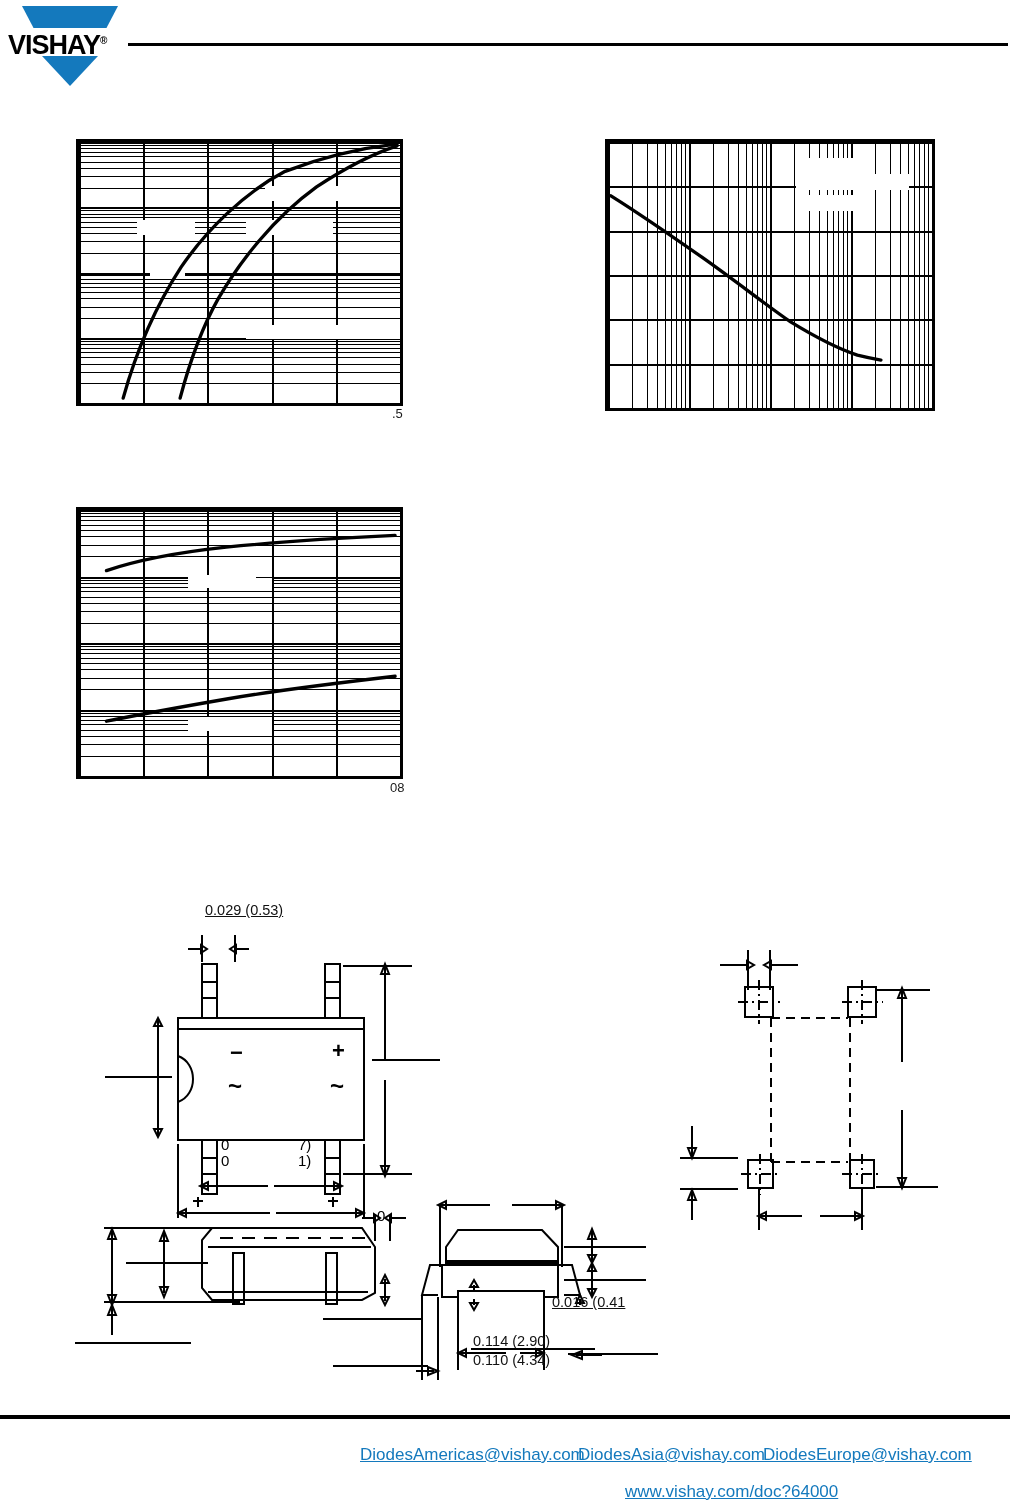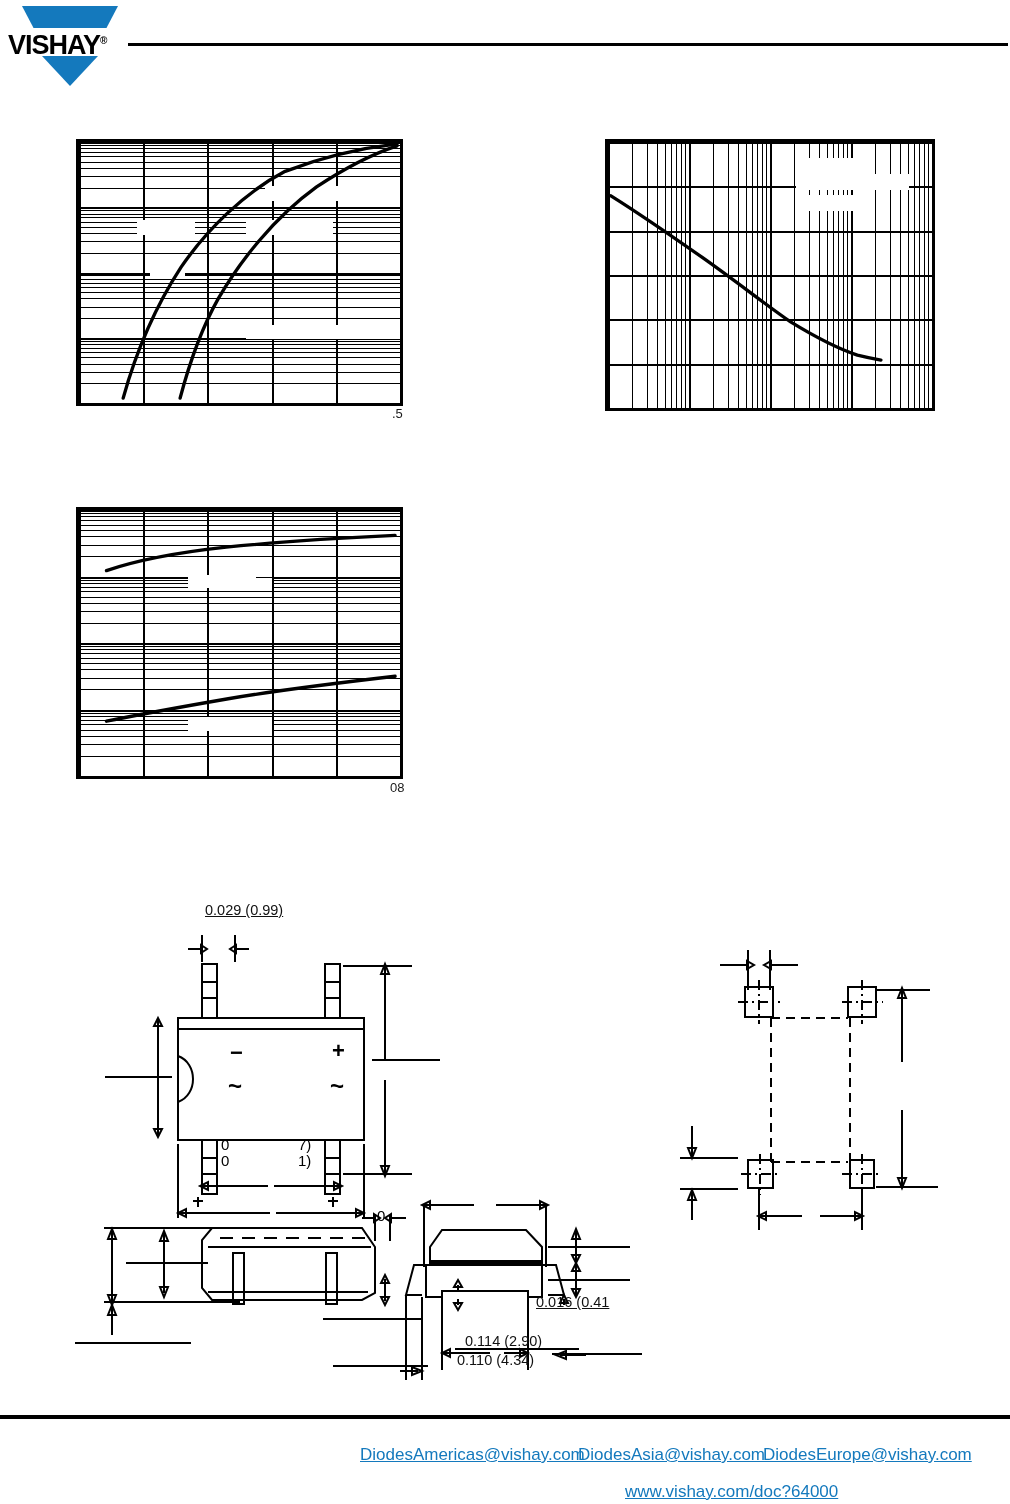--- a/index.html
+++ b/index.html
@@ -232,21 +232,21 @@
     </div>
   <svg class="curve" viewBox="0 0 327 272" preserveAspectRatio="none">
     <path d="M28,62 C60,51 104,43 150,38 C200,33 258,29 322,26"></path>
     <path d="M28,216 C62,209 106,201 152,193 C204,184 262,177 322,170"></path>
   </svg>
 </div>
 <div class="abs frag" style="left:390px;top:780px;">08</div>
 
 <div class="abs" id="topview" style="left:150px;top:900px;width:290px;height:300px;">
 
-  <div class="dimtext ul" style="left:55px;top:2px;">0.029 (0.99)</div>
+  <div class="dimtext ul" style="left:55px;top:2px;">0.029 (0.53)</div>
 
   <svg class="draw" style="left:0;top:30px;" width="290" height="270" viewBox="0 0 290 270">
 
     <line x1="52" y1="5" x2="52" y2="32" stroke-width="1.4"></line>
     <line x1="85" y1="5" x2="85" y2="32" stroke-width="1.4"></line>
     <path d="M38,19 L51,19 M51,15 L51,23 L57,19 Z" stroke-width="1.4" fill="#000"></path>
     <path d="M99,19 L86,19 M86,15 L86,23 L80,19 Z" stroke-width="1.4" fill="#000"></path>
 
     <rect x="52" y="34" width="15" height="54" stroke-width="2.2"></rect>
     <line x1="52" y1="52" x2="67" y2="52" stroke-width="2"></line>
@@ -335,21 +335,21 @@
     <path d="M108,2 L108,12 M103,6 L113,6" stroke-width="1.6"></path>
     <path d="M243,2 L243,12 M238,6 L248,6" stroke-width="1.6"></path>
   </svg>
   <div class="abs" style="left:287px;top:12px;font-size:15px;">0</div>
 
   <div class="redact" style="left:-15px;top:147px;width:116px;"></div>
   <div class="redact" style="left:233px;top:123px;width:100px;"></div>
   <div class="redact" style="left:243px;top:170px;width:95px;"></div>
 </div>
 
-<div class="abs" id="endview" style="left:400px;top:1195px;width:230px;height:190px;">
+<div class="abs" id="endview" style="left:416px;top:1195px;width:230px;height:190px;">
   <svg class="draw" width="230" height="190" viewBox="0 0 230 190">
 
     <path d="M42,35 L126,35 L142,52 L142,68 L30,68 L30,52 Z" stroke-width="2.2"></path>
 
     <path d="M26,70 L142,70 L142,102 L128,102 L128,96 L42,96 L42,102 L26,102 Z" stroke-width="2.4"></path>
     <path d="M26,70 L14,70 L6,100 L22,100" stroke-width="2.2"></path>
     <path d="M142,70 L156,70 L164,100 L148,100" stroke-width="2.2"></path>
     <line x1="30" y1="66" x2="142" y2="66" stroke-width="2"></line>
 
     <path d="M24,10 L74,10 M30,6 L30,14 L22,10 Z" stroke-width="1.6" fill="#000"></path>
@@ -373,21 +373,21 @@
     <line x1="42" y1="98" x2="42" y2="175" stroke-width="1.2"></line>
     <line x1="128" y1="98" x2="128" y2="175" stroke-width="1.2"></line>
     <line x1="22" y1="102" x2="22" y2="185" stroke-width="1.2"></line>
     <line x1="6" y1="100" x2="6" y2="185" stroke-width="1.2"></line>
     <path d="M44,158 L90,158 M50,154 L50,162 L42,158 Z" stroke-width="1.4" fill="#000"></path>
     <path d="M126,158 L104,158 M120,154 L120,162 L128,158 Z" stroke-width="1.4" fill="#000"></path>
     <path d="M0,176 L18,176 M12,172 L12,180 L22,176 Z" stroke-width="1.4" fill="#000"></path>
     <path d="M160,160 L186,160 M166,156 L166,164 L156,160 Z" stroke-width="1.4" fill="#000"></path>
   </svg>
   <div class="dimtext ul" style="left:136px;top:99px;">0.016 (0.41</div>
-  <div class="dimtext" style="left:57px;top:138px;margin-left:8px;">0.114 (2.90)</div>
+  <div class="dimtext" style="left:57px;top:138px;">0.114 (2.90)</div>
   <div class="dimtext" style="left:57px;top:157px;">0.110 (4.34)</div>
   <div class="redact" style="left:55px;top:153px;width:124px;"></div>
   <div class="redact" style="left:152px;top:158px;width:90px;"></div>
 </div>
 
 <div class="abs" id="landpattern" style="left:690px;top:930px;width:270px;height:300px;">
   <svg class="draw" width="270" height="300" viewBox="0 0 270 300">
 
     <rect x="55" y="57" width="28" height="30" stroke-width="2.8"></rect>
     <rect x="158" y="57" width="28" height="30" stroke-width="2.8"></rect>

